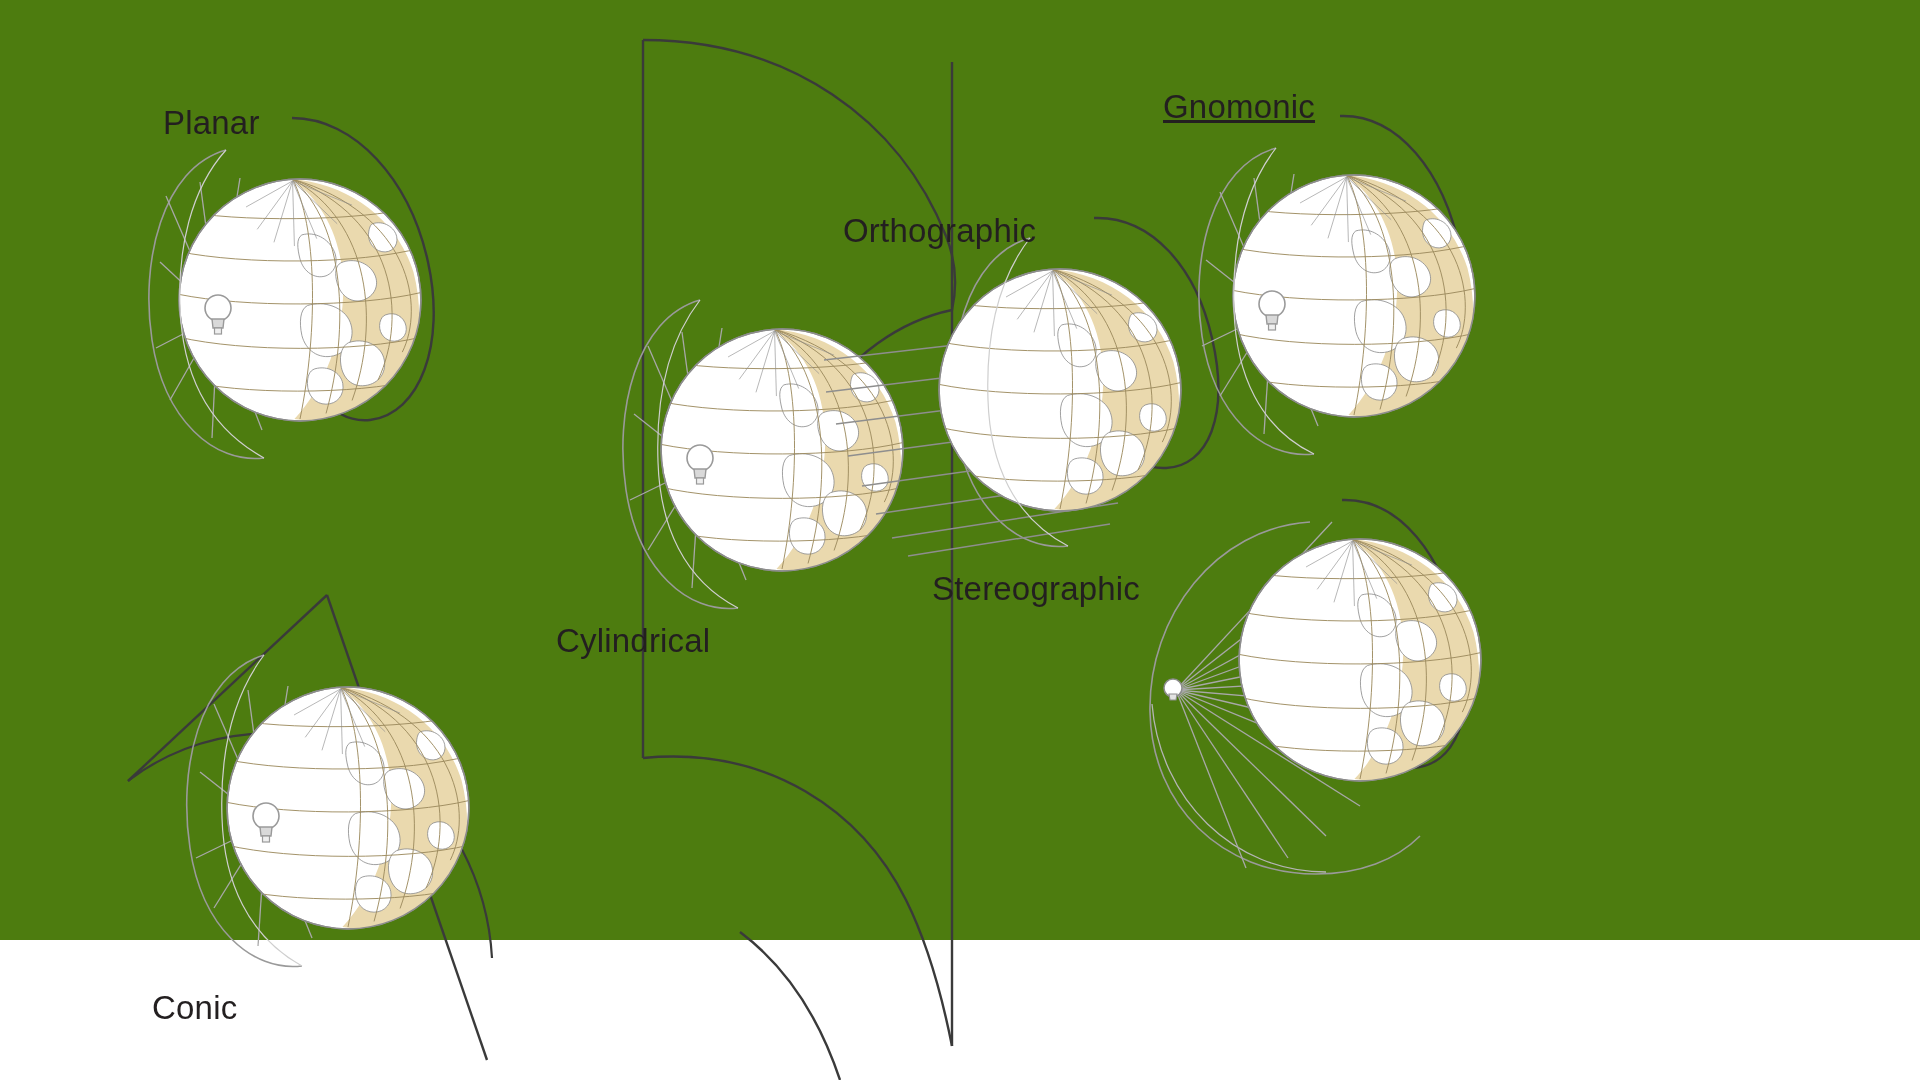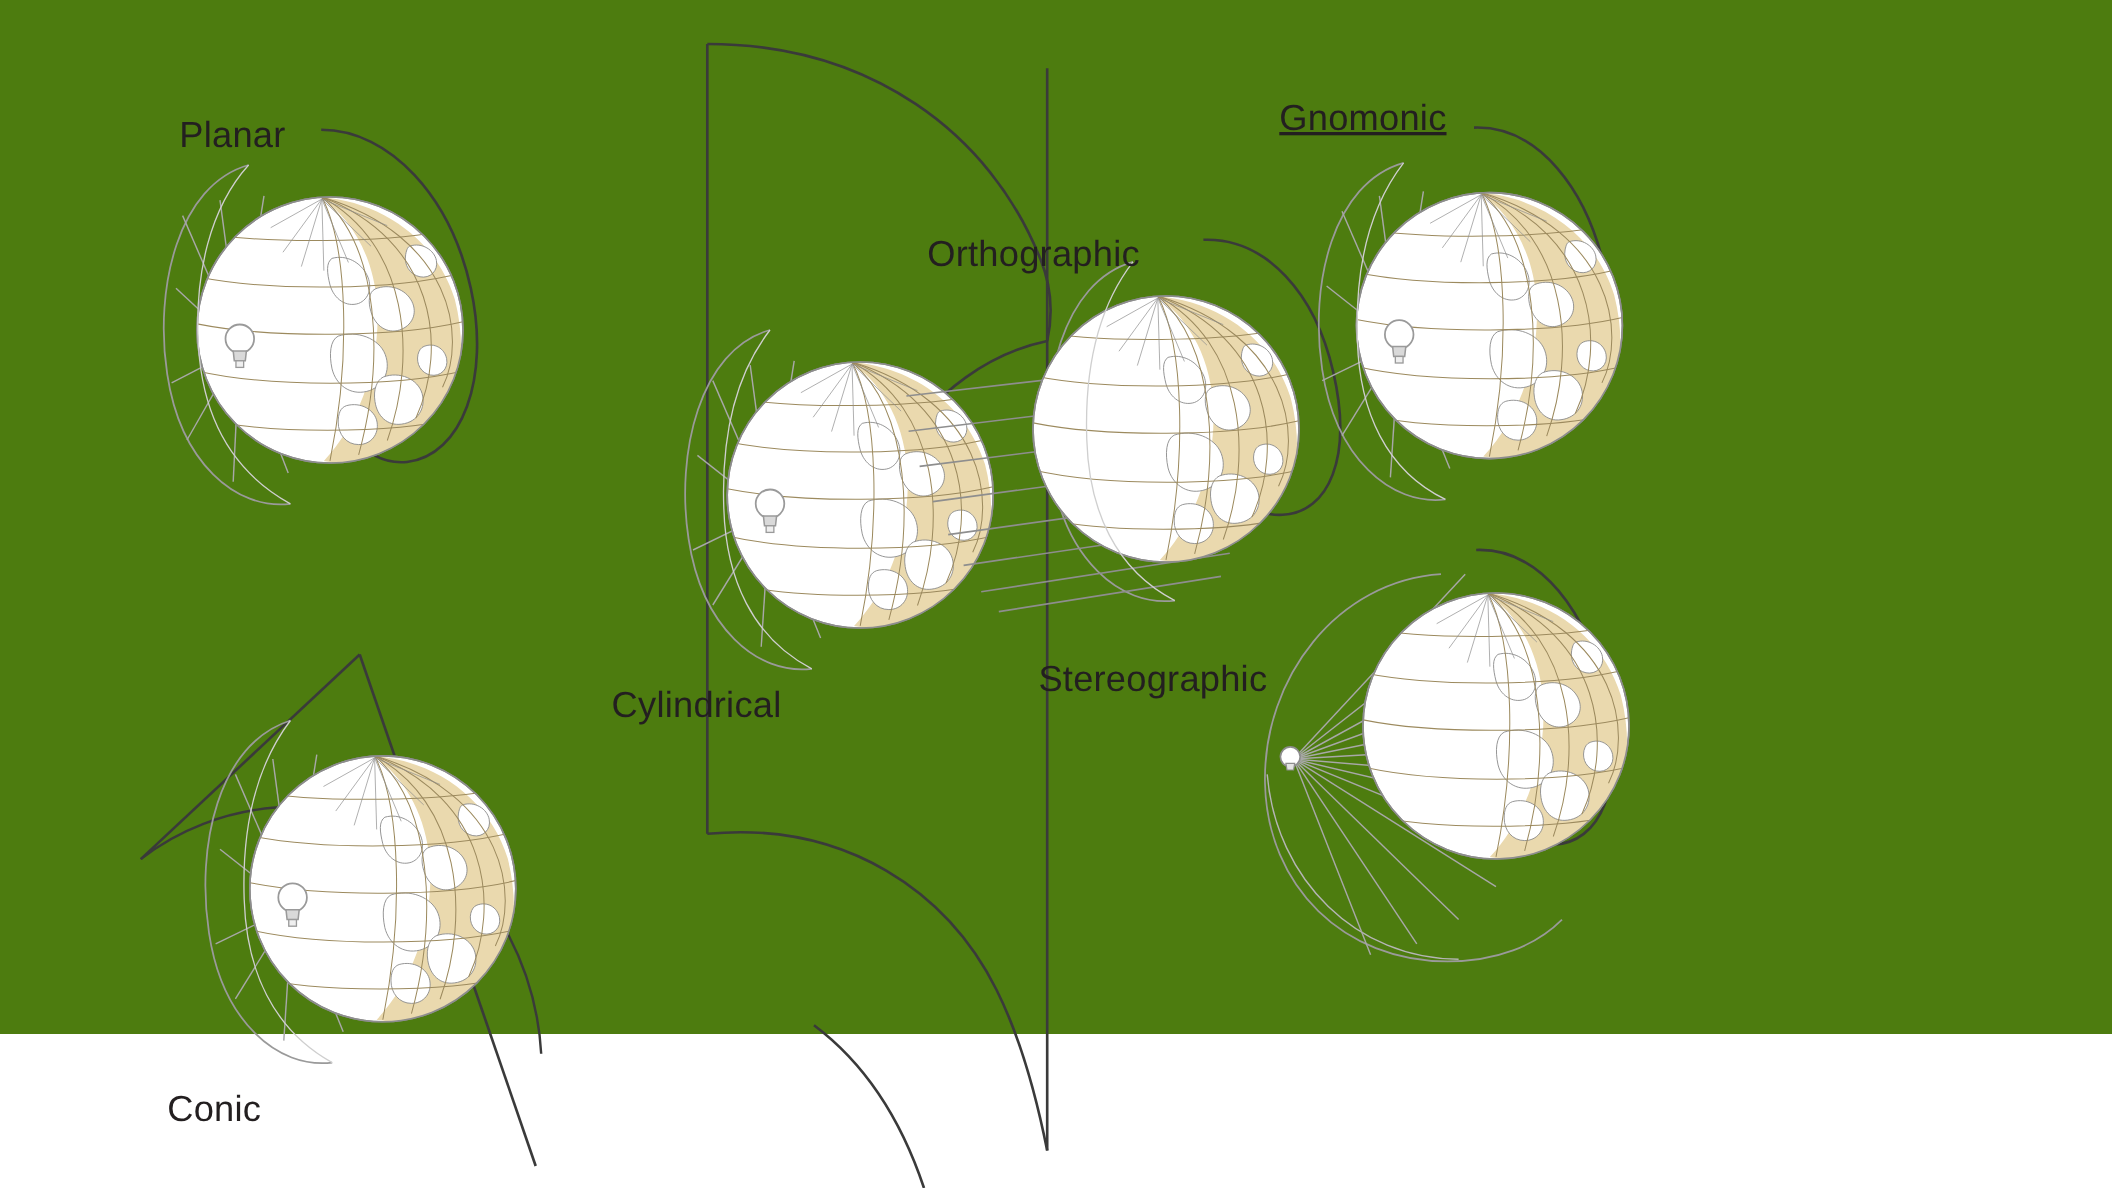--- a/index.html
+++ b/index.html
@@ -276,15 +276,15 @@
   <div class="label" style="left:163px; top:106px;">Planar</div>
 
   <div class="label" style="left:152px; top:991px;text-align:center;">Conic</div>
 
   <div class="label" style="left:556px; top:624px;">Cylindrical</div>
 
   <div class="label" style="left:843px; top:186px;margin-top:28px;">Orthographic</div>
 
   <div class="label" style="left:1163px; top:90px;text-decoration:underline;">Gnomonic</div>
 
-  <div class="label" style="left:932px; top:600px;margin-left:12px;">Stereographic</div>
+  <div class="label" style="left:932px; top:572px;">Stereographic</div>
 
 </div>
 
 </body></html>

